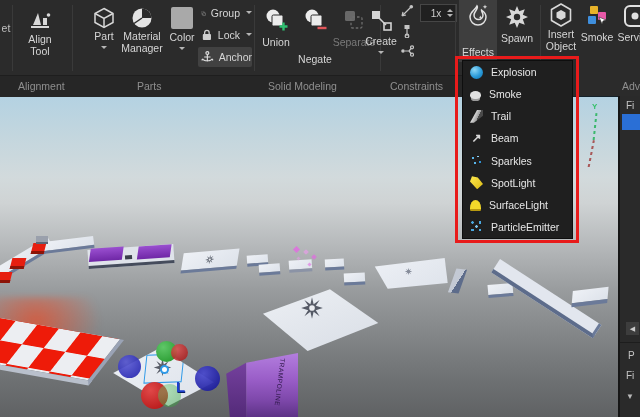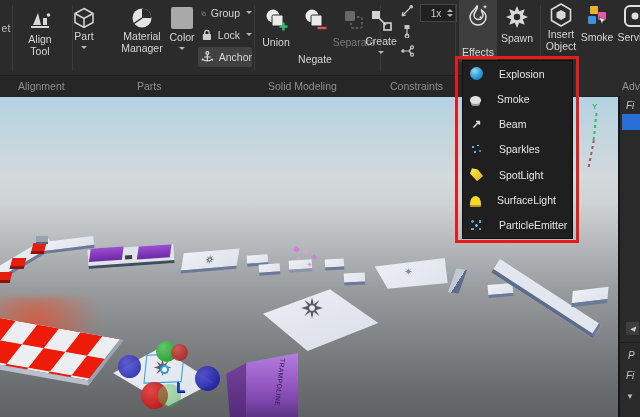--- a/index.html
+++ b/index.html
@@ -26,35 +26,35 @@
   .effects-hl{background:#3e3e3e;}
   .swatch{width:22px;height:22px;background:#a9a9a9;border-radius:2px;margin:0 auto;}
   
   .viewport{position:absolute;left:0;top:96px;width:618px;height:321px;overflow:hidden;border-top:1px solid #14222b;
     background:linear-gradient(180deg,#b4d2e2 0%,#c3d6de 12%,#d2dadc 25%,#cfd3d4 33%,#b4b7b9 47%,#999c9e 60%,#838688 74%,#6e7173 88%,#5f6163 100%);}
   .plat{position:absolute;background:linear-gradient(150deg,#eef1f6,#dde2ea);border-bottom:3px solid #6b7a99;}
   .sphere{position:absolute;border-radius:50%;}
   .sparkle{position:absolute;background:#e26ae2;transform:rotate(45deg);}
   
   .menu{position:absolute;left:462px;top:60px;width:111px;height:179px;background:#1f1f1f;border:1px solid #0e0e0e;box-sizing:border-box;z-index:40;display:flex;flex-direction:column;}
-  .menu-item{flex:1;display:flex;align-items:center;padding-left:7px;gap:16px;color:#e6e6e6;font-size:10.5px;cursor:default;}
+  .menu-item{flex:1;display:flex;align-items:center;padding-left:7px;gap:8px;color:#e6e6e6;font-size:10.5px;cursor:default;}
   .mi{width:13px;height:13px;display:inline-block;flex:none;}
   .mi-explosion{border-radius:50%;background:radial-gradient(circle at 35% 30%,#8ed7f5,#2a9ad8 55%,#0f6faa);}
   .mi-fire{background:linear-gradient(180deg,#6ec6ef,#1d84c6);clip-path:polygon(50% 0,70% 28%,95% 52%,85% 86%,60% 100%,40% 100%,15% 86%,5% 52%,30% 28%);}
   .mi-pointlight{width:10px;height:10px;margin:1.5px;border-radius:50%;background:radial-gradient(circle,#fff176 20%,#f2cf2f 75%);box-shadow:0 0 4px 1.5px rgba(250,220,60,.85);}
   .mi-smoke{width:11px;height:8px;margin-top:2px;background:#e0e0e0;border-radius:50% 50% 45% 45%;box-shadow:0 3px 0 -1px #9a9a9a;}
   .mi-trail{background:linear-gradient(115deg,#f0f0f0 25%,#9a9a9a 60%,#4a4a4a 60%);clip-path:polygon(0 100%,55% 0,100% 0,100% 45%,30% 100%);}
   .mi-beam{color:#d8d8d8;font-weight:bold;font-size:12px;line-height:13px;text-align:center;}
   .mi-sparkles{background:radial-gradient(2px 2px at 3px 4px,#5ab5ea 60%,transparent 70%),radial-gradient(1.6px 1.6px at 8px 2.5px,#8fd0f5 60%,transparent 70%),radial-gradient(2px 2px at 10px 8px,#2f8fd0 60%,transparent 70%),radial-gradient(1.6px 1.6px at 5px 9px,#5ab5ea 60%,transparent 70%);}
   .mi-spotlight{background:linear-gradient(135deg,#ffe94f,#d9b915);clip-path:polygon(15% 0,60% 10%,100% 60%,55% 100%,0 40%);}
   .mi-surfacelight{width:11px;height:9px;margin-top:2px;background:#f3d92a;border-radius:55% 55% 12% 12%/80% 80% 12% 12%;border-bottom:2px solid #b89a10;box-sizing:content-box;}
   .mi-particleemitter{background:radial-gradient(2px 2px at 2.5px 2.5px,#4aa8e0 60%,transparent 75%),radial-gradient(2px 2px at 10px 2.5px,#4aa8e0 60%,transparent 75%),radial-gradient(2px 2px at 6.5px 6.5px,#7cc4ee 60%,transparent 75%),radial-gradient(2px 2px at 2.5px 10px,#4aa8e0 60%,transparent 75%),radial-gradient(2px 2px at 10px 10px,#4aa8e0 60%,transparent 75%);}
   .red-rect{position:absolute;left:455px;top:56px;width:118px;height:181px;border:3px solid #e81b1b;z-index:50;pointer-events:none;}
   
-  .rpanel{position:absolute;left:618px;top:96px;width:22px;height:321px;background:#2a2a2a;border-left:2px solid #161616;box-sizing:border-box;z-index:15;color:#c4c4c4;font-size:10px;font-style:italic;}
+  .rpanel{position:absolute;left:618px;top:96px;width:22px;height:321px;background:#2a2a2a;border-left:2px solid #161616;box-sizing:border-box;z-index:15;color:#c4c4c4;font-size:10px;}
   .rp-blue{position:absolute;left:2px;top:18px;width:20px;height:16px;background:#2a6fd6;}
   .rp-btn{position:absolute;left:6px;top:226px;width:13px;height:13px;background:#3d3d3d;color:#c9c9c9;font-size:7px;line-height:13px;text-align:center;}
   .dashes{position:absolute;width:2px;background:repeating-linear-gradient(180deg,currentColor 0 3px,transparent 3px 6px);}
 </style>
 </head>
 <body>
 
 <div class="stage">
 
   <div class="ribbon">
@@ -68,21 +68,21 @@
         <path d="M4 20h18" stroke="#d8d8d8" stroke-width="2"></path>
         <path d="M6 18 L11 6 L14 18 Z" fill="#d8d8d8"></path>
         <rect x="16" y="11" width="4" height="7" fill="#d8d8d8"></rect>
         <circle cx="21.5" cy="8" r="1.8" fill="#d8d8d8"></circle>
       </svg>
       <span class="rlabel">Align</span>
       <span class="rlabel">Tool</span>
     </div>
     <div class="sep" style="left:72px"></div>
 
-    <div class="rbtn" style="left:64px;width:40px;">
+    <div class="rbtn" style="left:84px;width:40px;">
       <svg class="ric" width="24" height="24" viewBox="0 0 24 24" style="margin-top:6px" fill="none" stroke="#d8d8d8" stroke-width="1.5">
         <path d="M12 2.5 L21 7.5 V16.5 L12 21.5 L3 16.5 V7.5 Z"></path>
           <path d="M3 7.5 L12 12.5 L21 7.5 M12 12.5 V21.5"></path>
       </svg>
       <span class="rlabel">Part</span>
       <span class="caret"></span>
     </div>
     <div class="rbtn" style="left:120px;width:44px;">
       <svg class="ric" width="24" height="24" viewBox="0 0 24 24" style="margin-top:6px">
         <circle cx="12" cy="12" r="9.5" fill="#e4e4e4"></circle>
@@ -333,20 +333,24 @@
   <div class="menu">
       <div class="menu-item">
         <span class="mi mi-explosion"></span>
         <span>Explosion</span>
       </div>
       <div class="menu-item">
         <span class="mi mi-smoke"></span>
         <span>Smoke</span>
       </div>
       <div class="menu-item">
+        <span class="mi mi-trail"></span>
+        <span>Trail</span>
+      </div>
+      <div class="menu-item">
         <span class="mi mi-beam">↗</span>
         <span>Beam</span>
       </div>
       <div class="menu-item">
         <span class="mi mi-sparkles"></span>
         <span>Sparkles</span>
       </div>
       <div class="menu-item">
         <span class="mi mi-spotlight"></span>
         <span>SpotLight</span>

